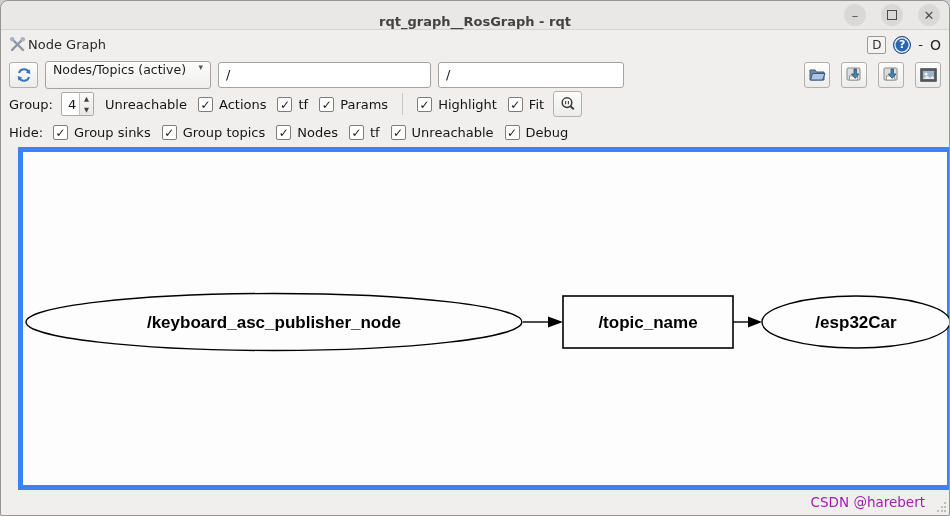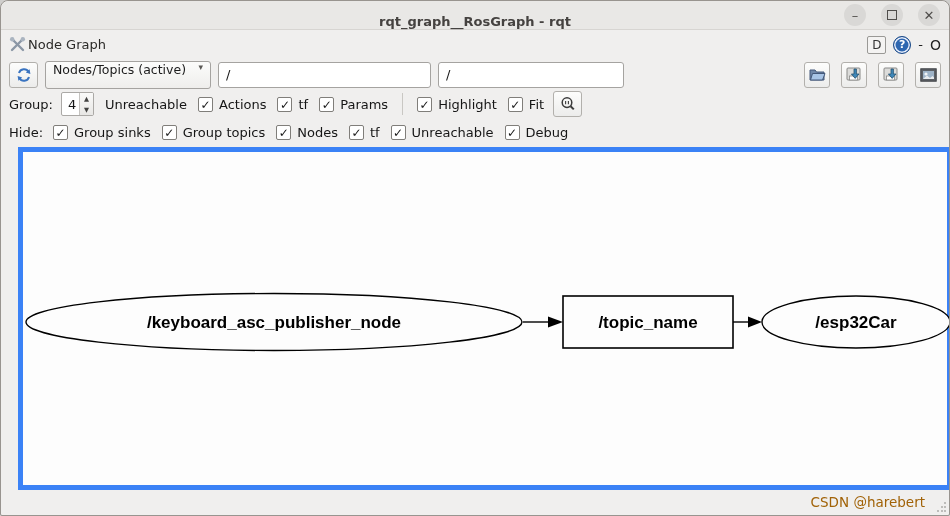--- a/index.html
+++ b/index.html
@@ -44,21 +44,21 @@
   .vsep{width:1px;height:22px;background:#c9c7c3;margin:0 3px;}
   .fit-btn{width:29px;height:26px;}
 
   
   .canvas{position:absolute;left:17px;top:146px;width:934px;height:343px;background:#fdfdfd;border:5px solid #3b82f6;box-sizing:border-box;}
   .canvas svg{display:block;}
   .gnode-label{font-family:"Liberation Sans","DejaVu Sans",sans-serif;font-size:17px;font-weight:bold;fill:#000;}
 
   
   .bottom-strip{position:absolute;left:0;right:0;bottom:0;height:26px;display:flex;align-items:center;justify-content:flex-end;padding-right:24px;}
-  .watermark{font-size:13.5px;color:#a16207;}
+  .watermark{font-size:13.5px;color:#a21caf;}
   .resize-grip{position:absolute;right:3px;bottom:3px;width:10px;height:10px;
     background:radial-gradient(circle at 2px 9px,#bdbcba 1px,transparent 1.3px),
                radial-gradient(circle at 6px 9px,#bdbcba 1px,transparent 1.3px),
                radial-gradient(circle at 9px 9px,#bdbcba 1px,transparent 1.3px),
                radial-gradient(circle at 6px 5px,#bdbcba 1px,transparent 1.3px),
                radial-gradient(circle at 9px 5px,#bdbcba 1px,transparent 1.3px),
                radial-gradient(circle at 9px 1px,#bdbcba 1px,transparent 1.3px);}
 </style>
 </head>
 <body>

